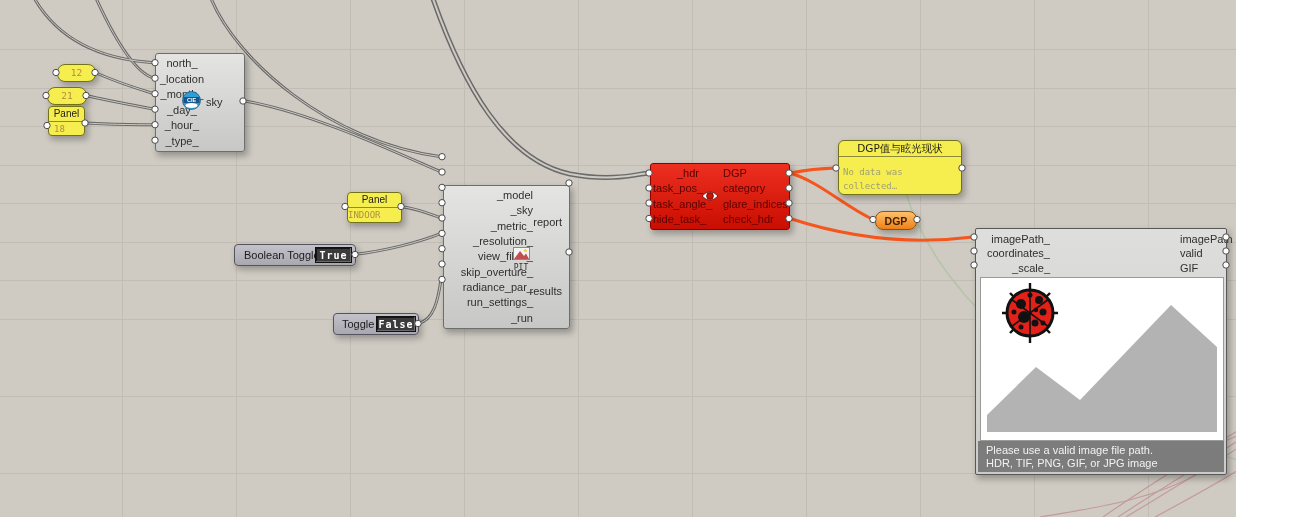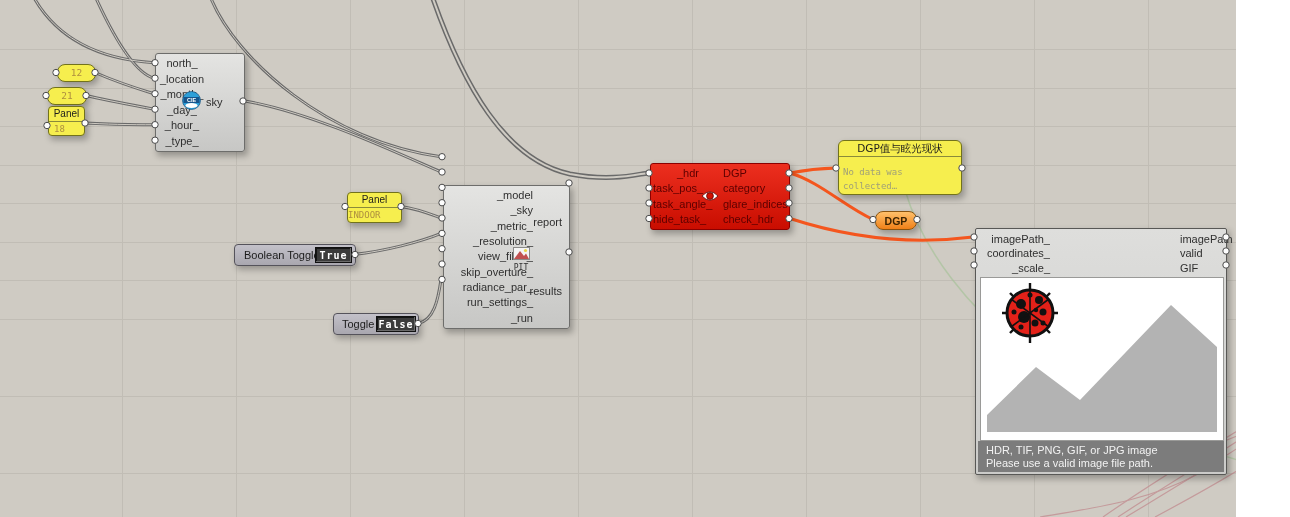--- a/index.html
+++ b/index.html
@@ -221,22 +221,22 @@
           <circle cx="37" cy="29" r="2.2"></circle>
         </g>
         <g stroke="#111" stroke-width="1.6" fill="none">
           <line x1="31" y1="9" x2="31" y2="55"></line>
           <line x1="12" y1="18" x2="50" y2="46"></line>
           <line x1="50" y1="18" x2="12" y2="46"></line>
         </g>
       </svg>
     </div>
     <div class="vfooter">
+      <div>Please use a valid image file path.</div>
       <div>HDR, TIF, PNG, GIF, or JPG image</div>
-      <div>Please use a valid image file path.</div>
     </div>
   </div>
 
   <svg class="layer" id="sockets" width="1290" height="517">
     <g fill="#fdfdfd" stroke="#4a4a4a" stroke-width="1">
 
       <circle cx="155" cy="62.7" r="3.2"></circle>
         <circle cx="155" cy="78.2" r="3.2"></circle>
         <circle cx="155" cy="93.7" r="3.2"></circle>
       <circle cx="155" cy="109.2" r="3.2"></circle>

